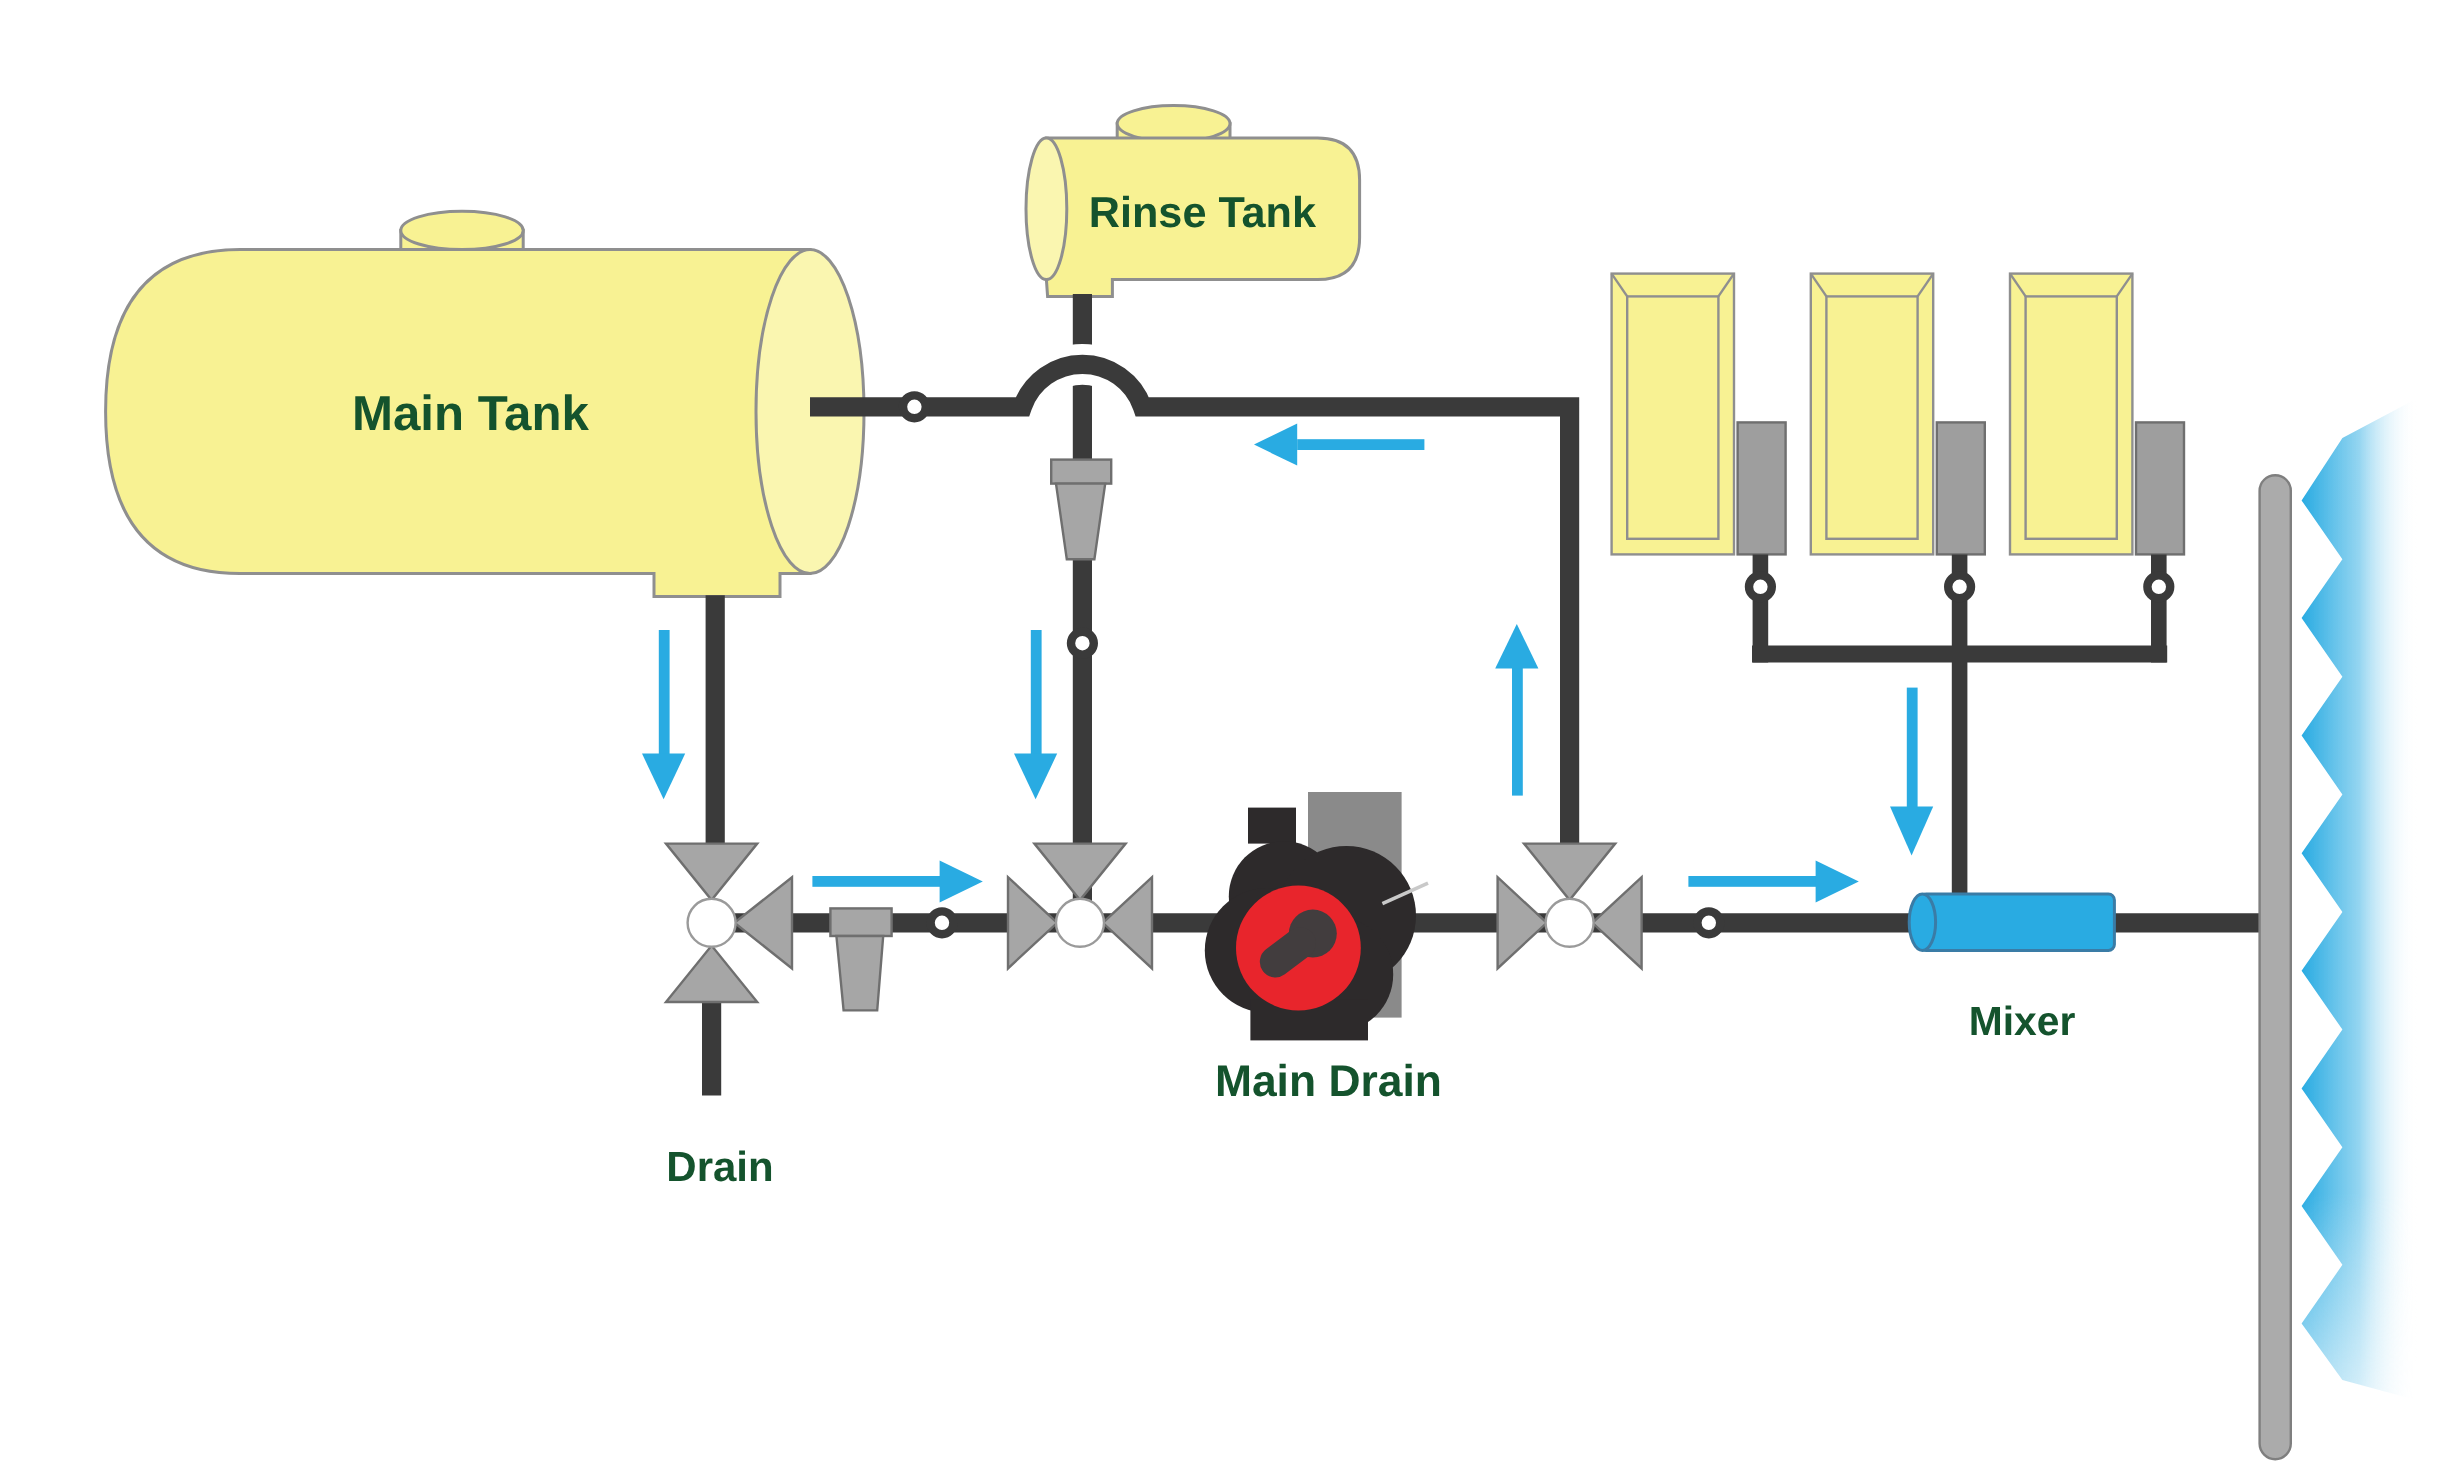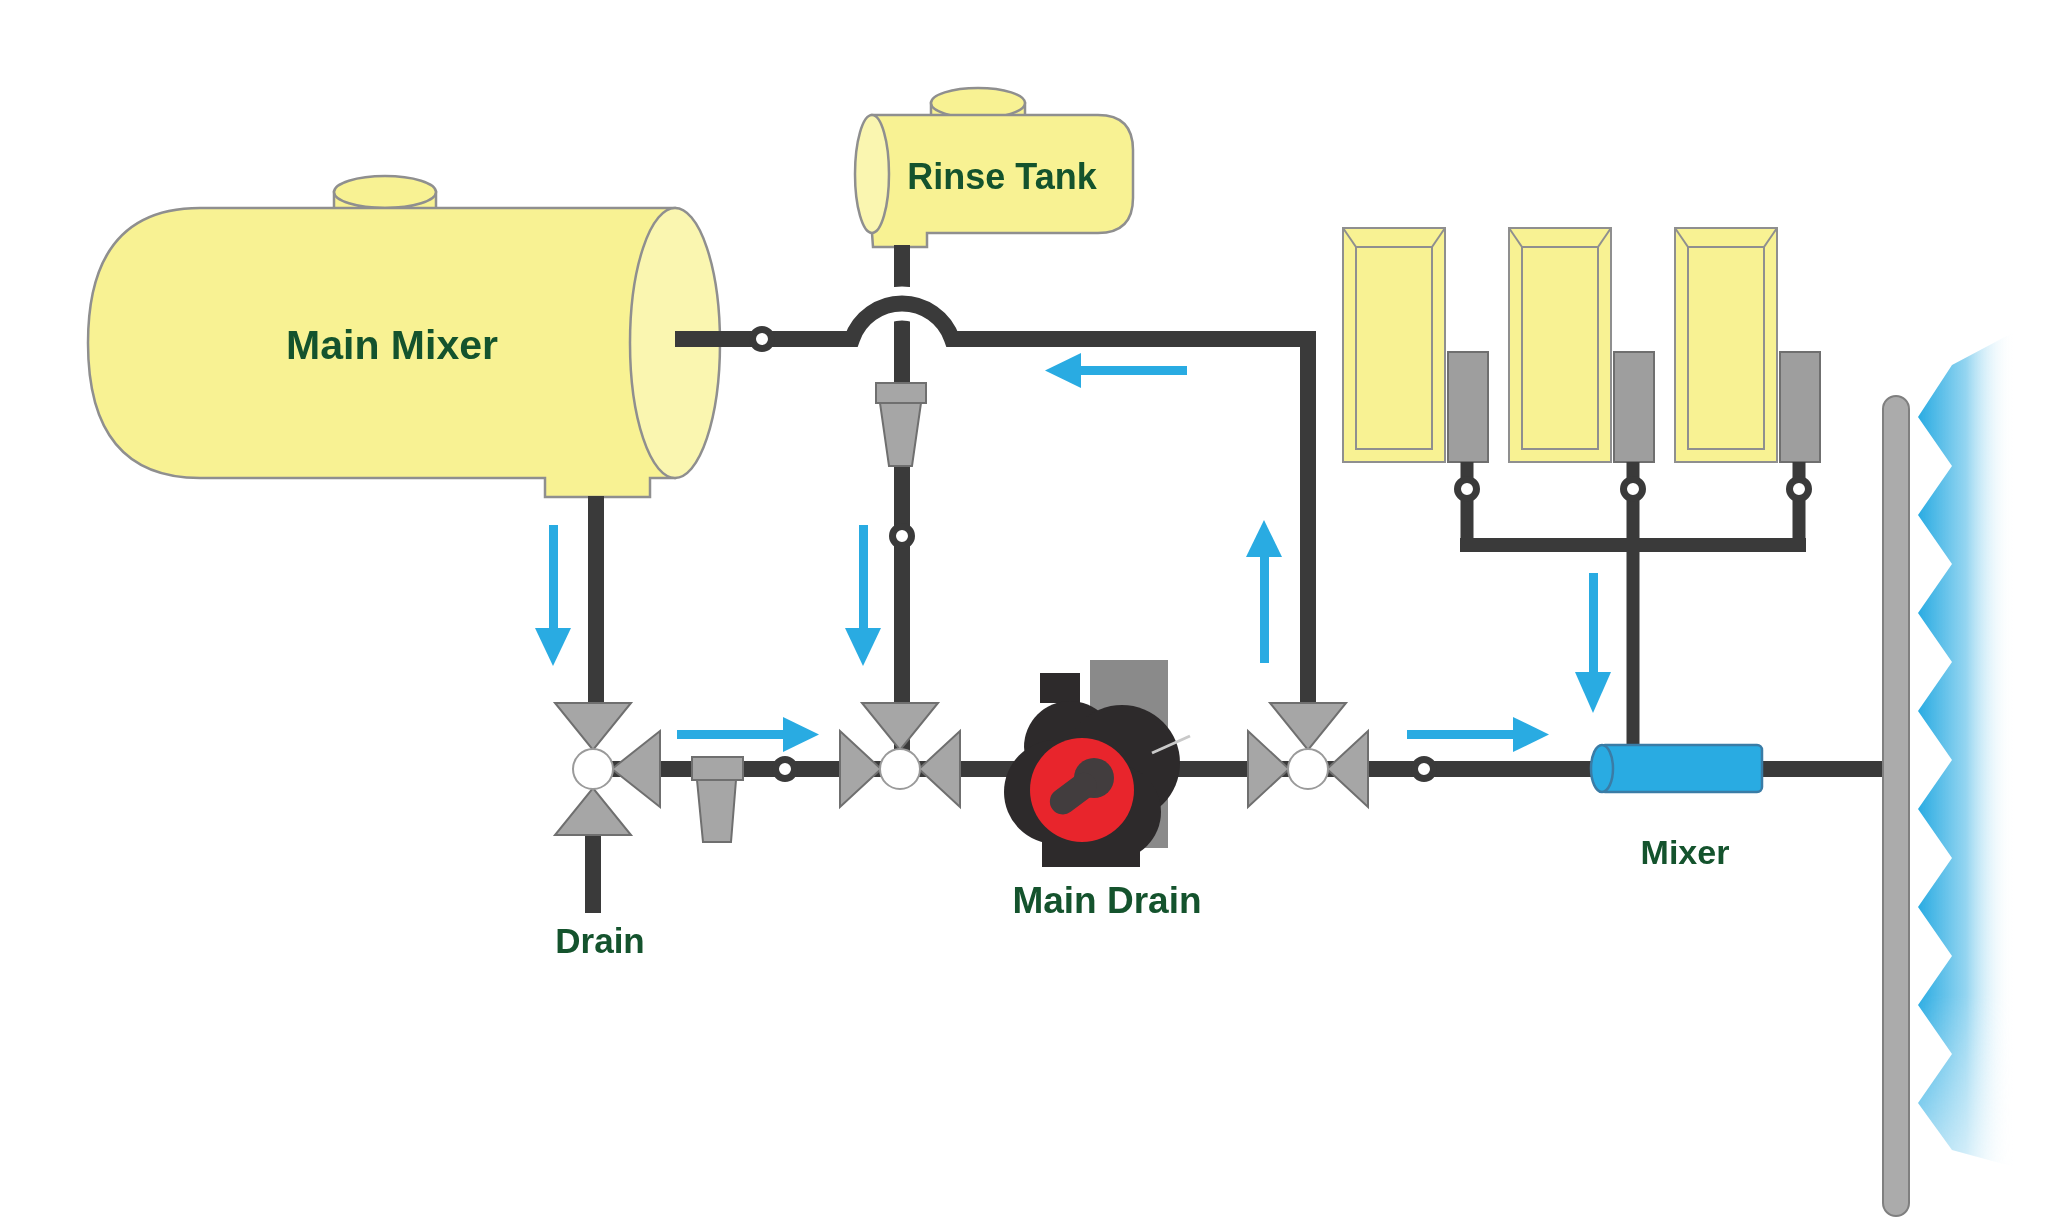--- a/index.html
+++ b/index.html
@@ -4,21 +4,21 @@
 <style>
   html,body{margin:0;padding:0;background:#fff;}
   #stage{position:relative;width:2048px;height:1229px;background:#fff;overflow:hidden;
          font-family:"Liberation Sans",sans-serif;}
   #stage svg{position:absolute;left:0;top:0;}
   .lbl{position:absolute;transform:translate(-50%,-50%);font-weight:700;color:#14532d;
        white-space:nowrap;letter-spacing:0;}
   .lbl-main-tank{font-size:41px;}
   .lbl-rinse-tank{font-size:36px;}
   .lbl-di-title{font-size:38px;}
-  .lbl-drain{font-size:35px;}
+  .lbl-drain{font-size:35px;margin-top:32px;}
   .lbl-main-pump{font-size:37px;}
   .lbl-mixer{font-size:34px;}
   
   .tank-outline{stroke:#8F8F8F;stroke-width:2.5;}
   .thin-outline{stroke:#8F8F8F;stroke-width:2;}
   .hw{stroke:#6F6F6F;stroke-width:2;}
   .pipe{fill:none;stroke:#3A3A3A;stroke-width:16;}
   .pipe-thin{fill:none;stroke:#3A3A3A;stroke-width:13;}
   .pipe-manifold{fill:none;stroke:#3A3A3A;stroke-width:14;}
   .halo{fill:none;stroke:#FFFFFF;stroke-width:34;}
@@ -194,18 +194,18 @@
       <rect x="1407" y="730" width="107" height="9"></rect>
       <polygon points="1513,717 1513,752 1549,734.5"></polygon>
     </g>
     <g>
       <rect x="1589" y="573" width="9" height="100"></rect>
       <polygon points="1575,672 1611,672 1593,713"></polygon>
     </g>
   </g>
 </svg>
 
-  <div class="lbl lbl-main-tank" style="left:392px;top:345px;">Main Mixer</div>
+  <div class="lbl lbl-main-tank" style="left:392px;top:345px;">Main Tank</div>
   <div class="lbl lbl-rinse-tank" style="left:1002px;top:177px;">Rinse Tank</div>
   <div class="lbl lbl-drain" style="left:600px;top:941px;">Drain</div>
   <div class="lbl lbl-main-pump" style="left:1107px;top:901px;">Main Drain</div>
   <div class="lbl lbl-mixer" style="left:1685px;top:818px;margin-top:34px;">Mixer</div>
 </div>
 
 </body></html>

